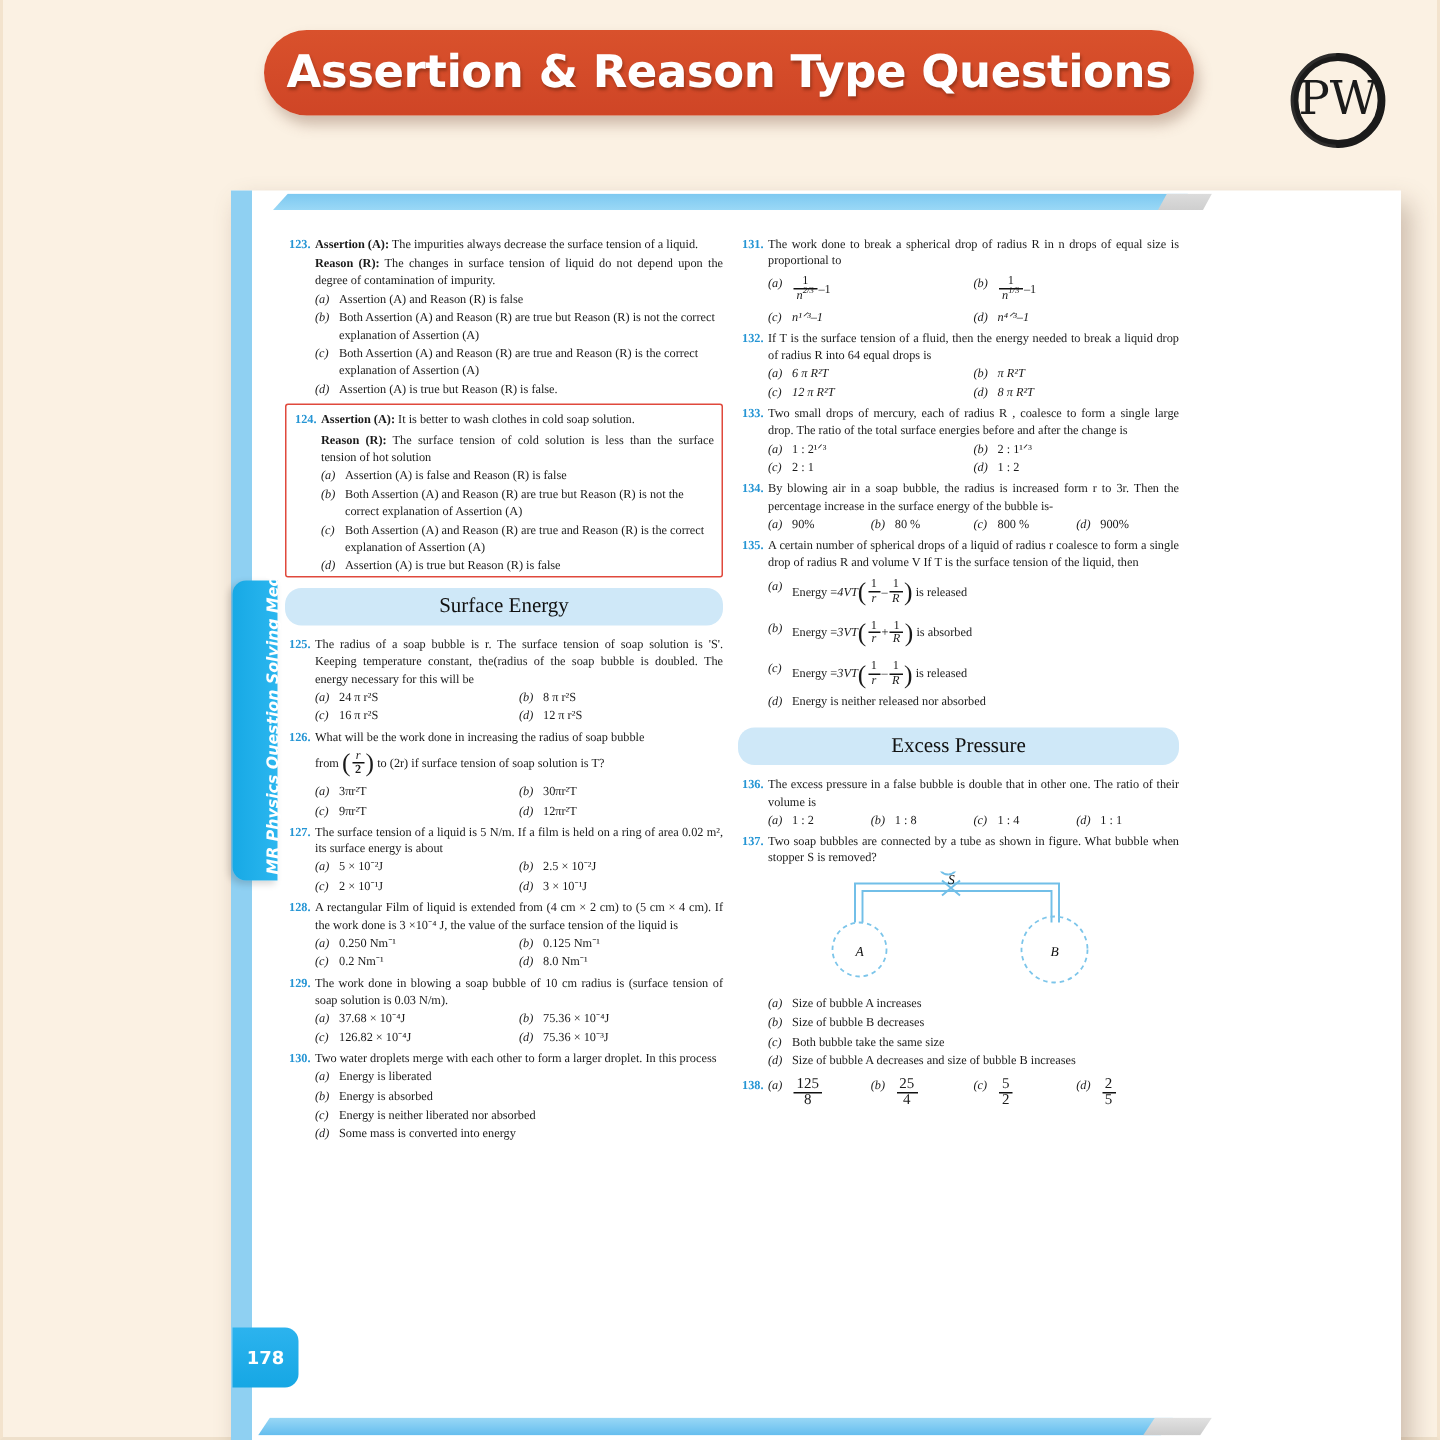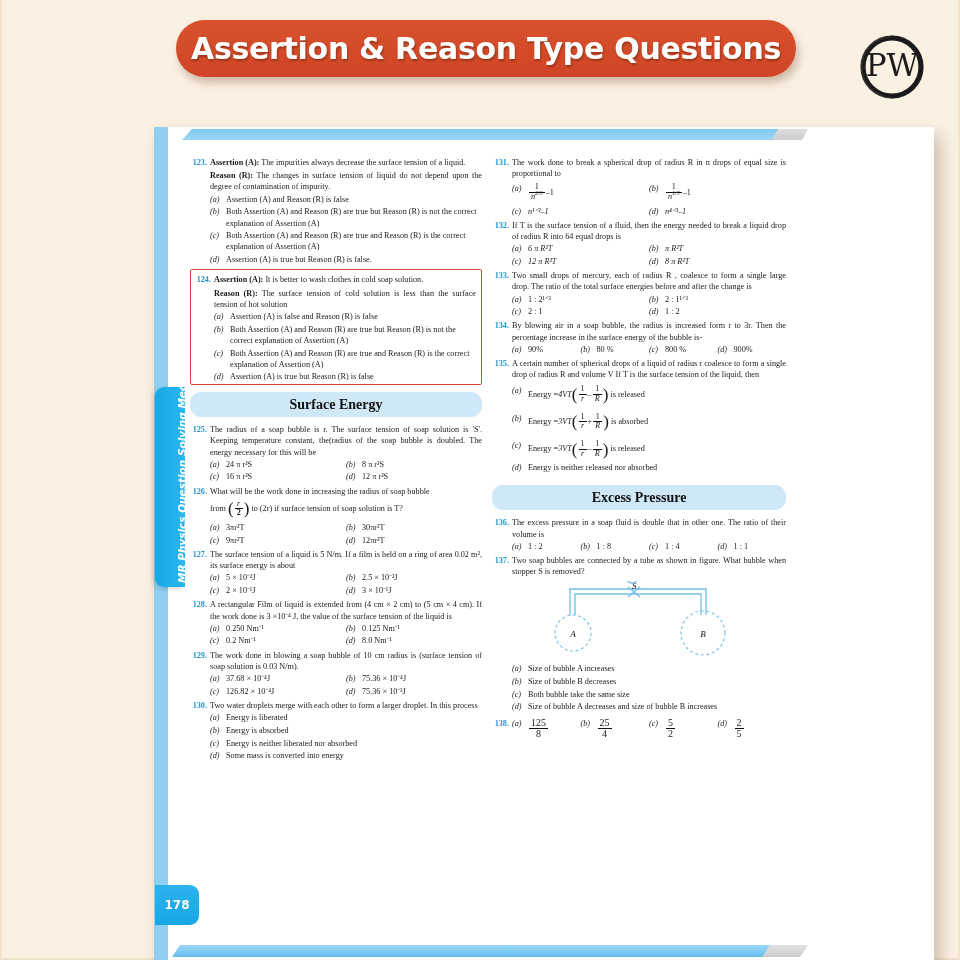--- a/index.html
+++ b/index.html
@@ -152,21 +152,21 @@
   
   .sect{
     background:#cfe8f8;
     border-radius:11px;
     height:25px;
     display:flex;align-items:center;justify-content:center;
     margin:7px 0 7px 0;
   }
   .sect span{
     font-family:"Liberation Serif",serif;
-    font-weight:bold;font-size:14px;color:#111;
+    font-weight:normal;font-size:14px;color:#111;
   }
 
   
   .frac{
     display:inline-block;vertical-align:middle;
     text-align:center;line-height:1.05;
     margin:0 1px;
   }
   .frac .n{display:block;border-bottom:1px solid #111;padding:0 2px;}
   .frac .d{display:block;padding:0 2px;}
@@ -492,21 +492,21 @@
         <div class="opt full"><span class="lbl">(d)</span><span>Energy is neither released nor absorbed</span></div>
       </div>
     </div>
 
     <div class="sect" style="margin-top:12px;">
       <span>Excess Pressure</span>
     </div>
 
     <div class="q">
       <div class="qnum">136.</div>
-      <div class="qtext">The excess pressure in a soap fluid is double that in other one. The ratio of their volume is</div>
+      <div class="qtext">The excess pressure in a false bubble is double that in other one. The ratio of their volume is</div>
       <div class="opts">
         <div class="opt-row">
           <div class="opt quarter"><span class="lbl">(a)</span><span>1 : 2</span></div>
           <div class="opt quarter"><span class="lbl">(b)</span><span>1 : 8</span></div>
           <div class="opt quarter"><span class="lbl">(c)</span><span>1 : 4</span></div>
           <div class="opt quarter"><span class="lbl">(d)</span><span>1 : 1</span></div>
         </div>
       </div>
     </div>
 

